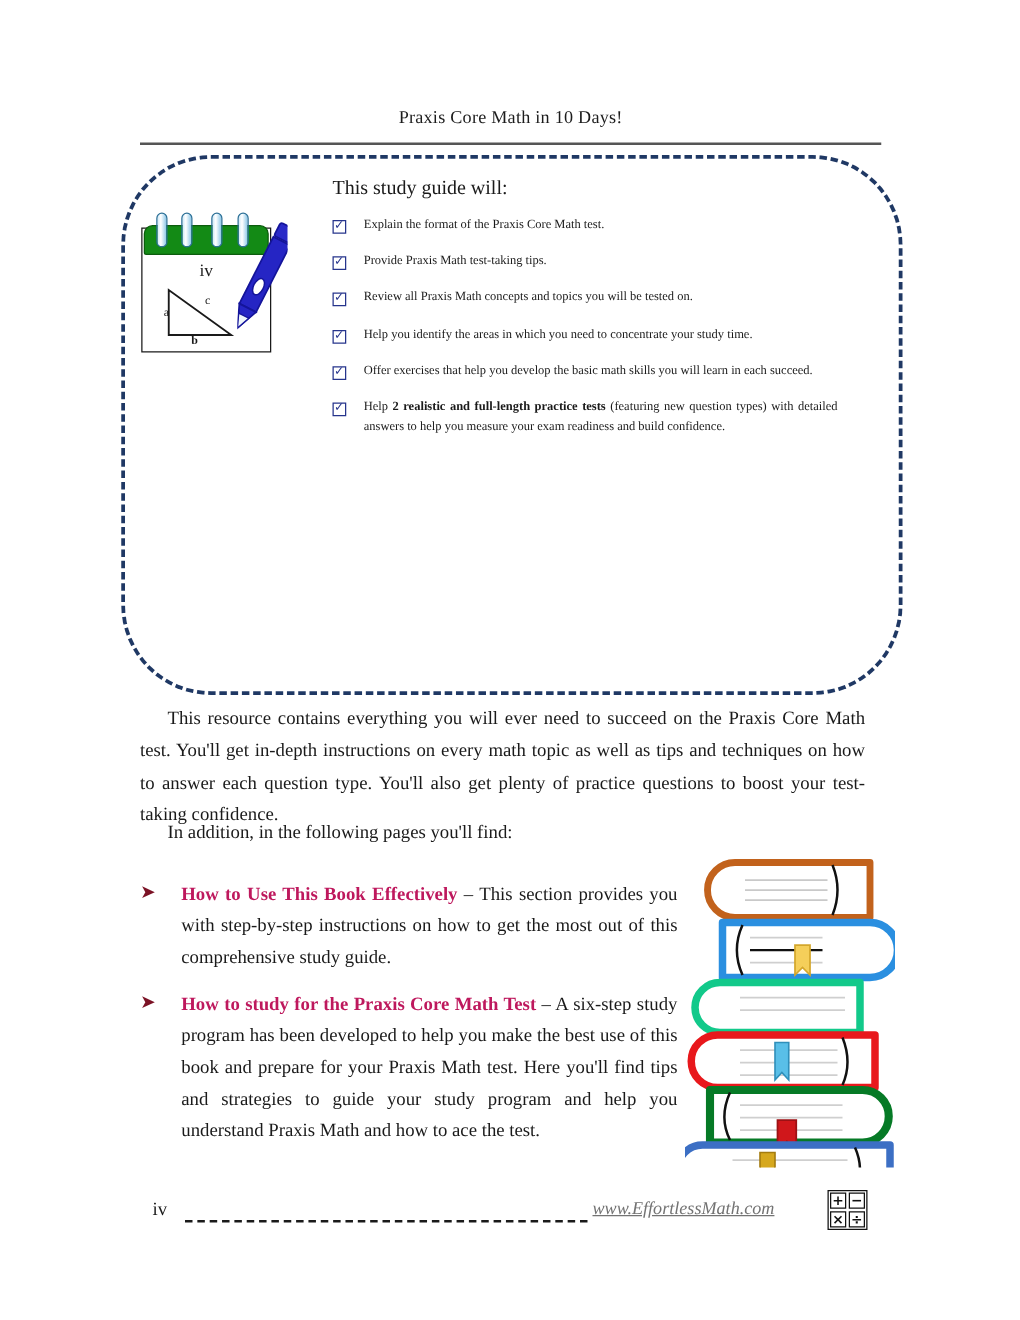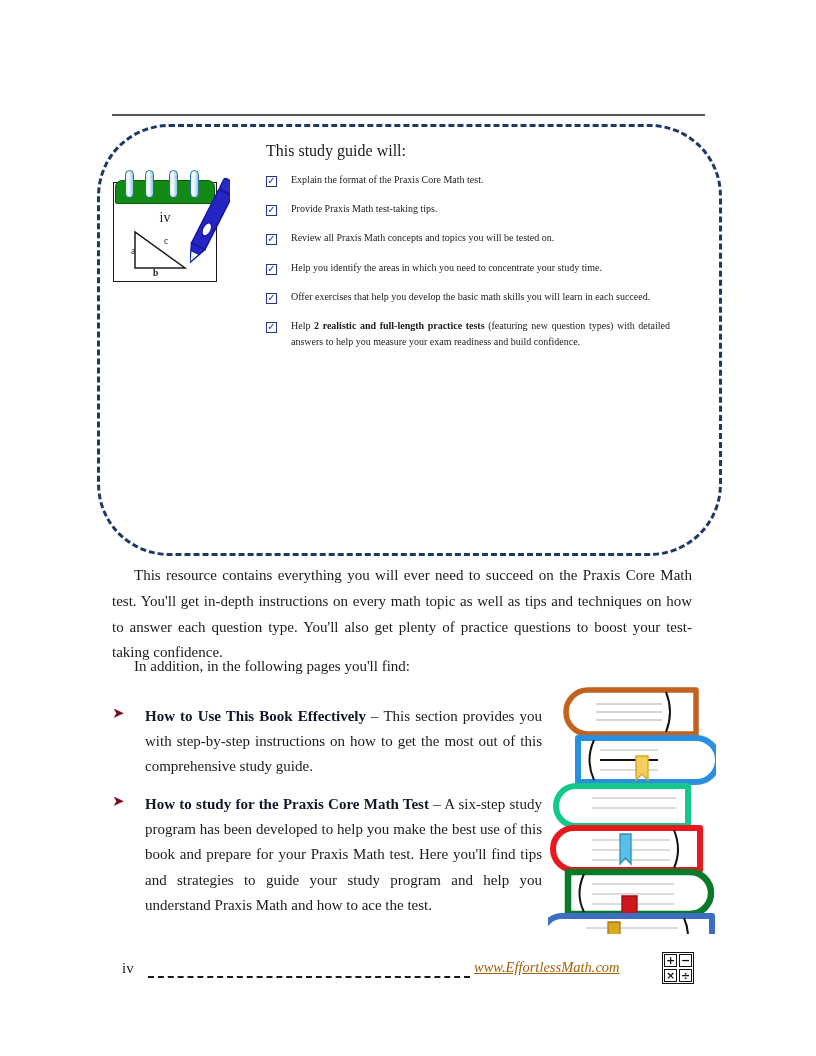--- a/index.html
+++ b/index.html
@@ -208,21 +208,21 @@
     top: 2px;
     width: 16px;
     height: 16px;
     color: #7b1225;
     font-family: "DejaVu Sans", sans-serif;
     font-size: 15px;
     line-height: 15px;
   }
   .sec-head {
     font-weight: bold;
-    color: #0f172a;
+    color: #be185d;
   }
 
   
   .books {
     position: absolute;
     left: 548px;
     top: 682px;
     width: 168px;
     height: 252px;
   }
@@ -242,21 +242,21 @@
     width: 322px;
     height: 0;
     border-top: 2.5px dashed #1a1a1a;
   }
   .foot-url {
     position: absolute;
     left: 474px;
     top: 959px;
     font-size: 14.5px;
     font-style: italic;
-    color: #a16207;
+    color: #737373;
     text-decoration: underline;
   }
   .foot-logo {
     position: absolute;
     left: 662px;
     top: 952px;
     width: 32px;
     height: 32px;
     border: 1.8px solid #111111;
     box-sizing: border-box;
@@ -276,20 +276,21 @@
     font-weight: bold;
     color: #111111;
     line-height: 1;
   }
 </style>
 </head>
 <body>
 
 <div class="page">
 
+  <div class="header-title">Praxis Core Math in 10 Days!</div>
   <div class="header-rule"></div>
 
   <div class="callout"></div>
 
   <div class="notepad">
     <div class="np-body"></div>
     <svg class="np-tri" width="70" height="48" viewBox="0 0 70 48">
       <path d="M6,4 L6,40 L56,40 Z" fill="none" stroke="#1a1a1a" stroke-width="1.5"></path>
     </svg>
     <div class="np-lbl a">a</div>

